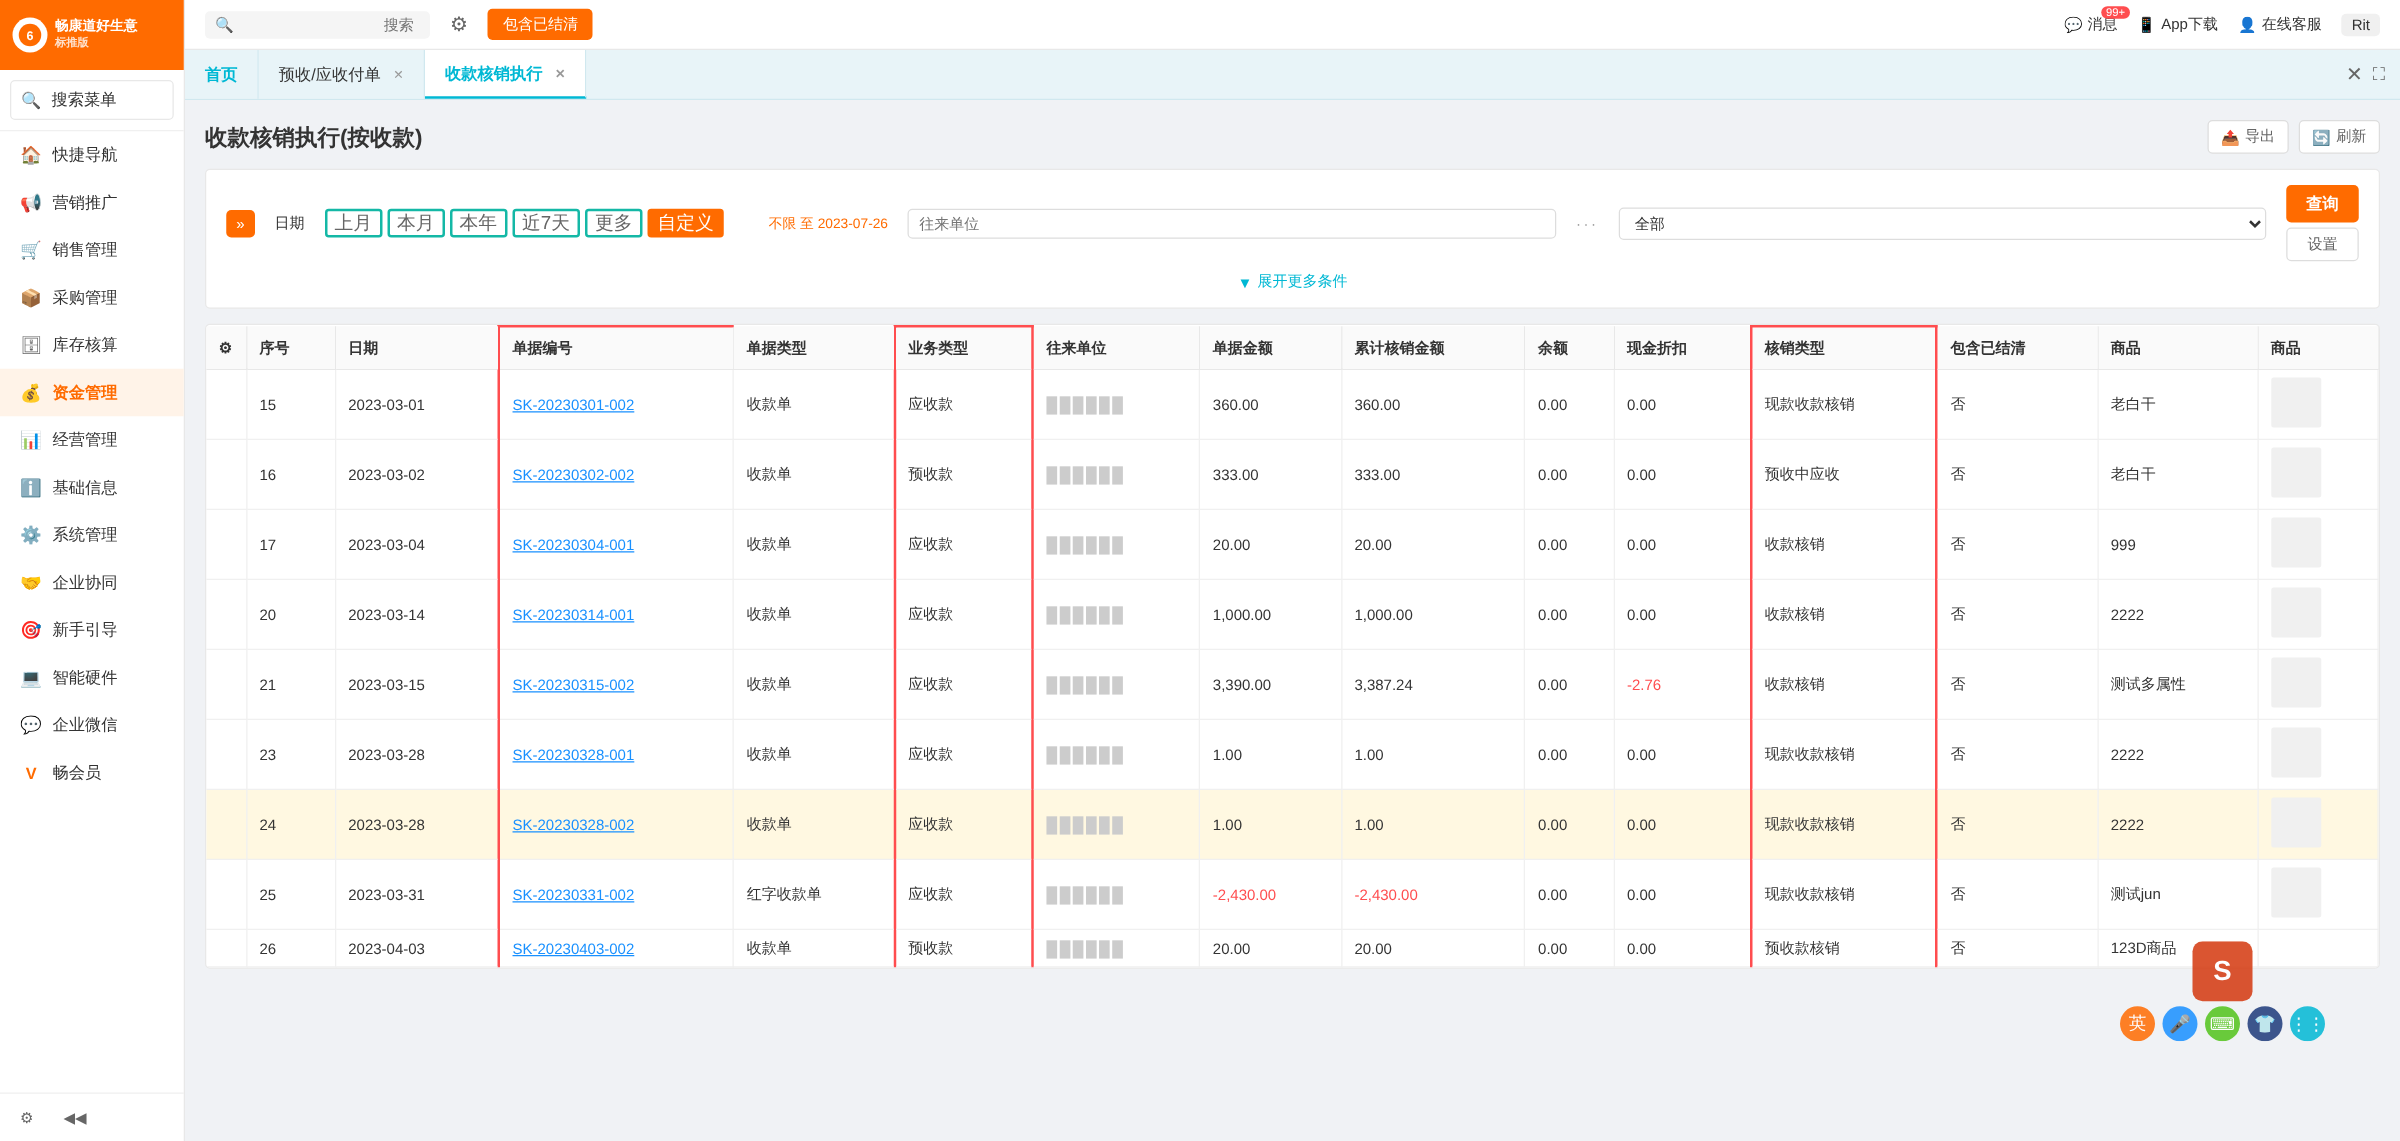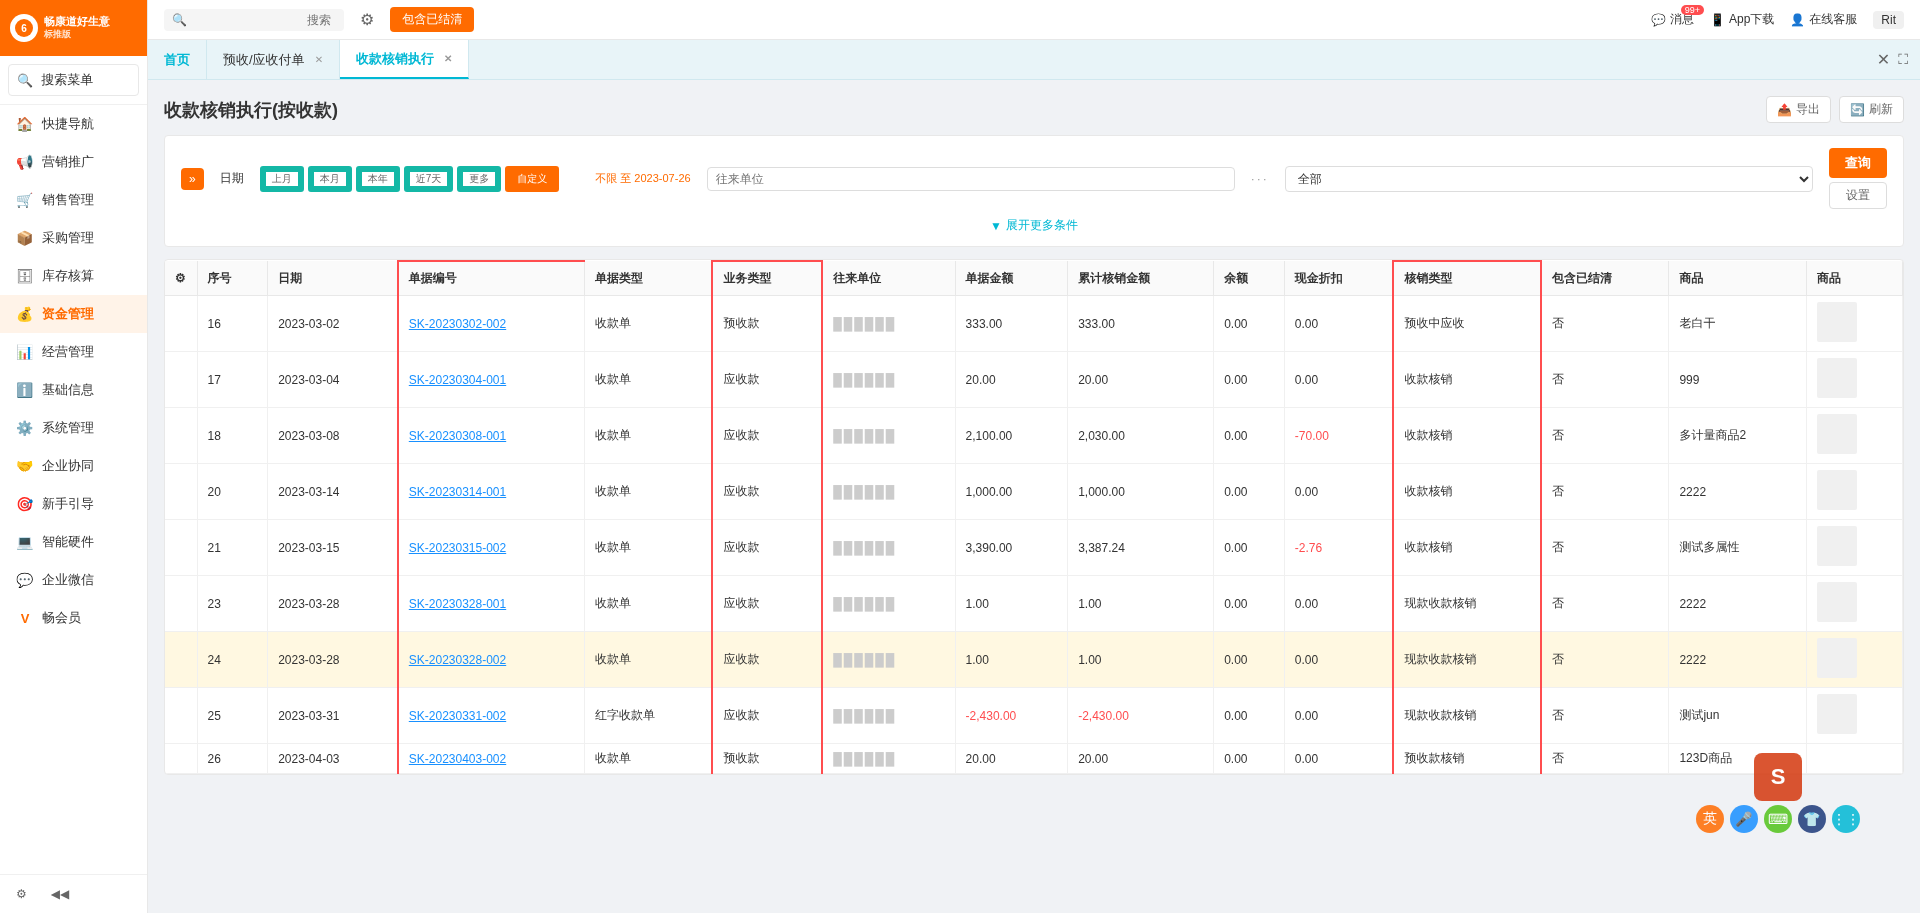--- a/index.html
+++ b/index.html
@@ -51,21 +51,21 @@
     .page-title { font-size: 18px; font-weight: bold; color: #333; }
     .page-actions { display: flex; gap: 8px; }
     .action-btn { display: flex; align-items: center; gap: 4px; padding: 4px 10px; border: 1px solid #ddd; border-radius: 4px; background: #fff; cursor: pointer; font-size: 12px; color: #666; }
 
     
     .filter-bar { background: #fff; border-radius: 4px; padding: 12px 16px; margin-bottom: 12px; border: 1px solid #e8e8e8; }
     .filter-row { display: flex; align-items: center; gap: 16px; flex-wrap: wrap; }
     .filter-collapse-btn { background: #ff6b00; color: #fff; border: none; border-radius: 4px; padding: 4px 8px; cursor: pointer; font-size: 12px; }
     .filter-label { color: #333; font-size: 12px; white-space: nowrap; }
     .filter-date-btns { display: flex; gap: 4px; align-items: center; }
-    .filter-date-btn { padding: 0 6px; border: 6px solid #14b8a6; border-radius: 3px; background: #fff; cursor: pointer; font-size: 10px; color: #666; }
+    .filter-date-btn { padding: 0 6px; border: 2px solid #14b8a6; border-radius: 3px; background: #fff; cursor: pointer; font-size: 15px; color: #666; }
     .filter-date-btn.custom { background: #ff6b00; color: #fff; border-color: #ff6b00; }
     .filter-date-range { color: #ff6b00; font-size: 11px; margin-left: 20px; }
     .filter-partner { flex: 1; min-width: 200px; }
     .filter-partner input { width: 100%; border: 1px solid #ddd; border-radius: 4px; padding: 4px 8px; font-size: 12px; color: #999; outline: none; }
     .filter-dots { color: #999; letter-spacing: 2px; }
     .filter-type { flex: 1; min-width: 200px; }
     .filter-type select { width: 100%; border: 1px solid #ddd; border-radius: 4px; padding: 4px 8px; font-size: 12px; color: #333; outline: none; background: #fff; }
     .query-btn { background: #ff6b00; color: #fff; border: none; border-radius: 4px; padding: 6px 16px; cursor: pointer; font-size: 13px; font-weight: bold; }
     .setting-btn { background: #fff; color: #666; border: 1px solid #ddd; border-radius: 4px; padding: 4px 10px; cursor: pointer; font-size: 12px; }
     .expand-more { display: flex; justify-content: center; margin-top: 8px; }
@@ -304,20 +304,37 @@
             <th>累计核销金额</th>
             <th>余额</th>
             <th>现金折扣</th>
             <th style="border-left:2px solid #ff4d4f; border-right:2px solid #ff4d4f; border-top:2px solid #ff4d4f;">核销类型</th>
             <th>包含已结清</th>
             <th>商品</th>
             <th>商品</th>
           </tr>
         </thead>
         <tbody id="table-body">
+        <tr>
+              <td></td>
+              <td>15</td>
+              <td>2023-03-01</td>
+              <td class="link" style="border-left: 2px solid rgb(255, 77, 79);">SK-20230301-002</td>
+              <td>收款单</td>
+              <td style="border-left: 2px solid rgb(255, 77, 79); border-right: 2px solid rgb(255, 77, 79);">应收款</td>
+              <td style="color: rgb(204, 204, 204); letter-spacing: 2px;">██████</td>
+              <td>360.00</td>
+              <td>360.00</td>
+              <td>0.00</td>
+              <td>0.00</td>
+              <td style="border-left: 2px solid rgb(255, 77, 79); border-right: 2px solid rgb(255, 77, 79);">现款收款核销</td>
+              <td>否</td>
+              <td>老白干</td>
+              <td><div class="img-placeholder"></div></td>
+            </tr>
             <tr>
               <td></td>
               <td>16</td>
               <td>2023-03-02</td>
               <td class="link" style="border-left: 2px solid rgb(255, 77, 79);">SK-20230302-002</td>
               <td>收款单</td>
               <td style="border-left: 2px solid rgb(255, 77, 79); border-right: 2px solid rgb(255, 77, 79);">预收款</td>
               <td style="color: rgb(204, 204, 204); letter-spacing: 2px;">██████</td>
               <td>333.00</td>
               <td>333.00</td>
@@ -336,37 +353,20 @@
               <td>收款单</td>
               <td style="border-left: 2px solid rgb(255, 77, 79); border-right: 2px solid rgb(255, 77, 79);">应收款</td>
               <td style="color: rgb(204, 204, 204); letter-spacing: 2px;">██████</td>
               <td>20.00</td>
               <td>20.00</td>
               <td>0.00</td>
               <td>0.00</td>
               <td style="border-left: 2px solid rgb(255, 77, 79); border-right: 2px solid rgb(255, 77, 79);">收款核销</td>
               <td>否</td>
               <td>999</td>
-              <td><div class="img-placeholder"></div></td>
-            </tr>
-            <tr>
-              <td></td>
-              <td>18</td>
-              <td>2023-03-08</td>
-              <td class="link" style="border-left: 2px solid rgb(255, 77, 79);">SK-20230308-001</td>
-              <td>收款单</td>
-              <td style="border-left: 2px solid rgb(255, 77, 79); border-right: 2px solid rgb(255, 77, 79);">应收款</td>
-              <td style="color: rgb(204, 204, 204); letter-spacing: 2px;">██████</td>
-              <td>2,100.00</td>
-              <td>2,030.00</td>
-              <td>0.00</td>
-              <td class="negative">-70.00</td>
-              <td style="border-left: 2px solid rgb(255, 77, 79); border-right: 2px solid rgb(255, 77, 79);">收款核销</td>
-              <td>否</td>
-              <td>多计量商品2</td>
               <td><div class="img-placeholder"></div></td>
             </tr>
             <tr>
               <td></td>
               <td>20</td>
               <td>2023-03-14</td>
               <td class="link" style="border-left: 2px solid rgb(255, 77, 79);">SK-20230314-001</td>
               <td>收款单</td>
               <td style="border-left: 2px solid rgb(255, 77, 79); border-right: 2px solid rgb(255, 77, 79);">应收款</td>
               <td style="color: rgb(204, 204, 204); letter-spacing: 2px;">██████</td>

